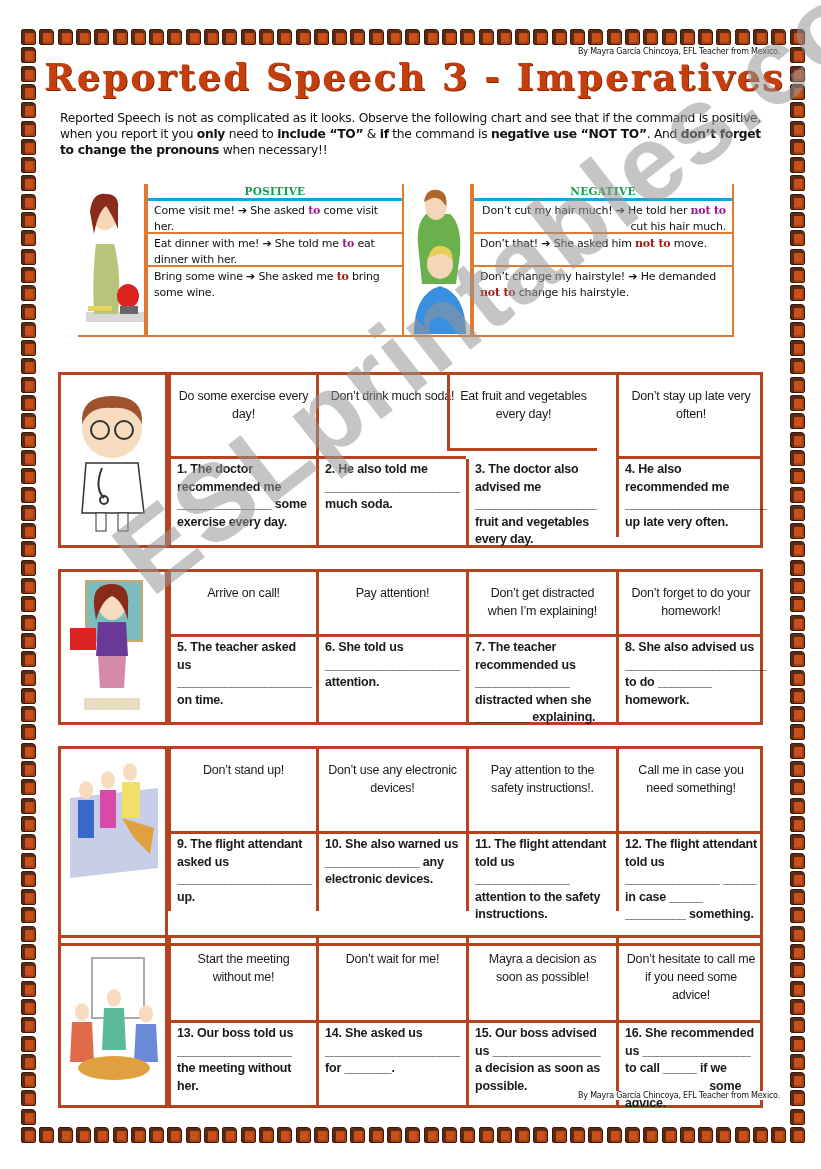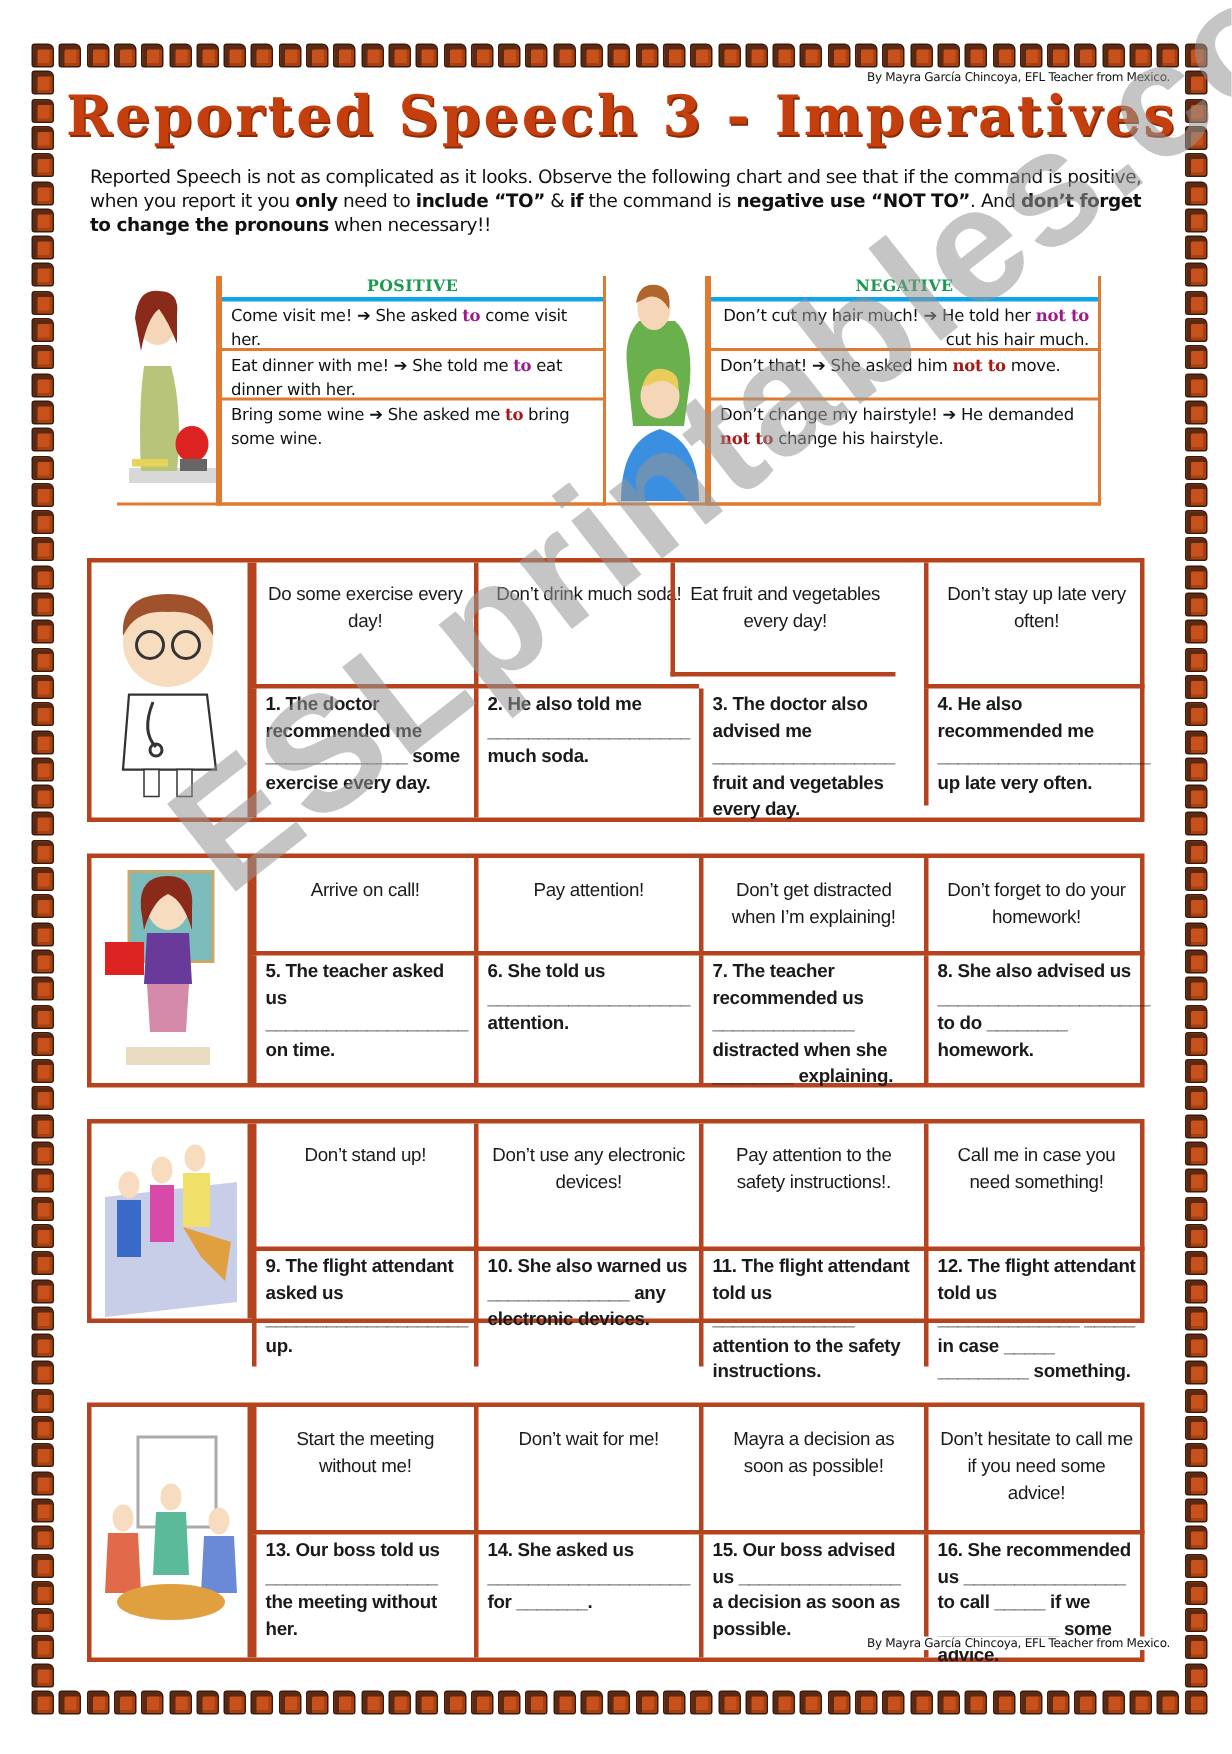--- a/index.html
+++ b/index.html
@@ -326,21 +326,21 @@
       </div>
       <div class="cell prompt" style="left:107px;top:0;width:148px;height:65px">Arrive on call!</div>
       <div class="cell answer" style="left:107px;top:65px;width:148px;height:85px">5. The teacher asked us ____________________ on time.</div>
       <div class="cell prompt" style="left:255px;top:0;width:150px;height:65px">Pay attention!</div>
       <div class="cell answer" style="left:255px;top:65px;width:150px;height:85px">6. She told us ____________________ attention.</div>
       <div class="cell prompt" style="left:405px;top:0;width:150px;height:65px">Don’t get distracted when I’m explaining!</div>
       <div class="cell answer" style="left:405px;top:65px;width:150px;height:85px">7. The teacher recommended us ______________ distracted when she ________ explaining.</div>
       <div class="cell prompt" style="left:555px;top:0;width:147px;height:65px">Don’t forget to do your homework!</div>
       <div class="cell answer" style="left:555px;top:65px;width:147px;height:85px">8. She also advised us _____________________ to do ________ homework.</div>
     </div>
-    <div class="ex-table" style="top:746px;height:136px">
+    <div class="ex-table" style="top:746px;height:200px">
       <div class="pic" title="airplane-passengers-illustration">
         <div style="position:absolute;left:3px;top:9px">
           <svg width="100" height="150" viewBox="0 0 100 150">
             <path d="M6 40 L94 30 L94 110 L6 120 Z" fill="#c8cde8"></path>
             <ellipse cx="22" cy="32" rx="7" ry="9" fill="#f7dcc0"></ellipse>
             <path d="M14 42 L30 42 L30 80 L14 80 Z" fill="#3a6ac8"></path>
             <ellipse cx="44" cy="22" rx="7" ry="9" fill="#f7dcc0"></ellipse>
             <path d="M36 32 L52 32 L52 70 L36 70 Z" fill="#d84aa8"></path>
             <ellipse cx="66" cy="14" rx="7" ry="9" fill="#f7dcc0"></ellipse>
             <path d="M58 24 L76 24 L76 60 L58 60 Z" fill="#f0e06a"></path>

